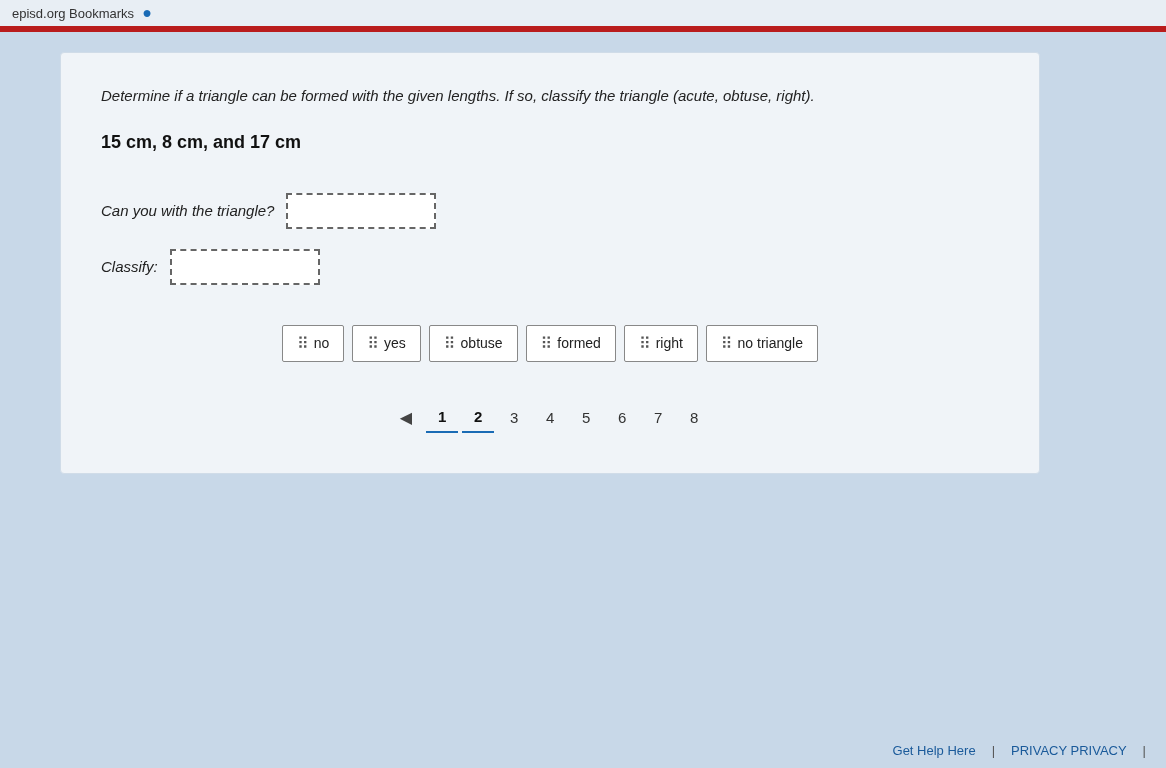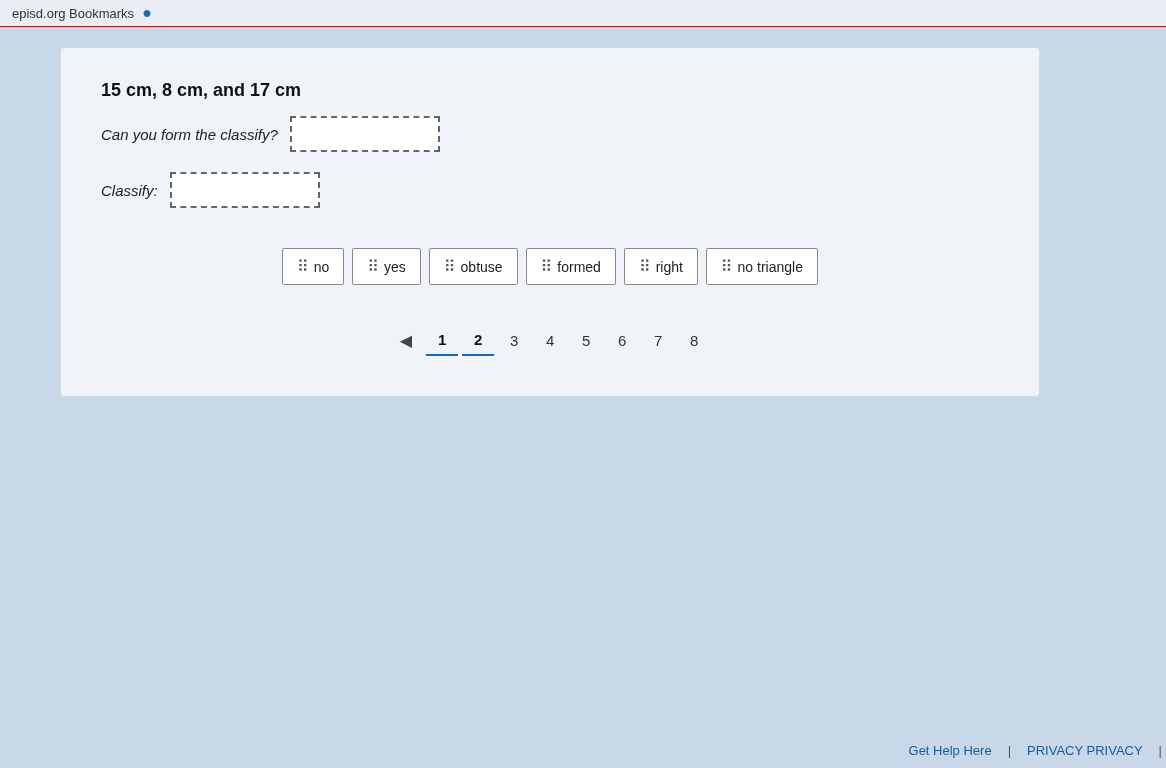--- a/index.html
+++ b/index.html
@@ -9,21 +9,21 @@
       background: #c8d8e8;
       min-height: 768px;
       position: relative;
     }
 
     .browser-bar {
       background: #e8eef4;
       padding: 4px 12px;
       font-size: 13px;
       color: #333;
-      border-bottom: 1px solid #b91c1c;
+      border-bottom: 6px solid #b91c1c;
       display: flex;
       align-items: center;
       gap: 8px;
     }
 
     .main-content {
       padding: 20px 60px;
     }
 
     .page-title {
@@ -46,21 +46,21 @@
       font-size: 15px;
       color: #222;
       margin-bottom: 24px;
       line-height: 1.5;
     }
 
     .problem-text {
       font-size: 18px;
       font-weight: bold;
       color: #111;
-      margin-bottom: 15px;
+      margin-bottom: 40px;
     }
 
     .question-row {
       display: flex;
       align-items: center;
       gap: 12px;
       margin-bottom: 20px;
       font-style: italic;
       font-size: 15px;
       color: #222;
@@ -130,21 +130,21 @@
       color: #444;
       font-size: 16px;
     }
 
     .footer {
       position: fixed;
       bottom: 0;
       left: 0;
       right: 0;
       background: transparent;
-      padding: 10px 4px;
+      padding: 10px 20px;
       font-size: 13px;
       color: #333;
       display: flex;
       justify-content: flex-end;
       gap: 16px;
     }
 
     .footer a {
       color: #1a5a9a;
       text-decoration: none;
@@ -160,25 +160,26 @@
 <div class="browser-bar">
   <span>episd.org Bookmarks</span>
   <span style="color:#1a6bb5; font-size:16px;">●</span>
 </div>
 
 <div class="main-content">
 
 
   <div class="question-card">
 
+    <p class="instruction-text">Determine if a triangle can be formed with the given lengths.  If so, classify the triangle (acute, obtuse, right).</p>
 
     <p class="problem-text">15 cm, 8 cm, and 17 cm</p>
 
     <div class="question-row">
-      <span>Can you form the classify?</span>
+      <span>Can you with the triangle?</span>
       <div class="answer-box"></div>
     </div>
 
     <div class="question-row">
       <span>Classify:</span>
       <div class="answer-box"></div>
     </div>
 
     <div class="draggable-options">
       <div class="drag-item">

